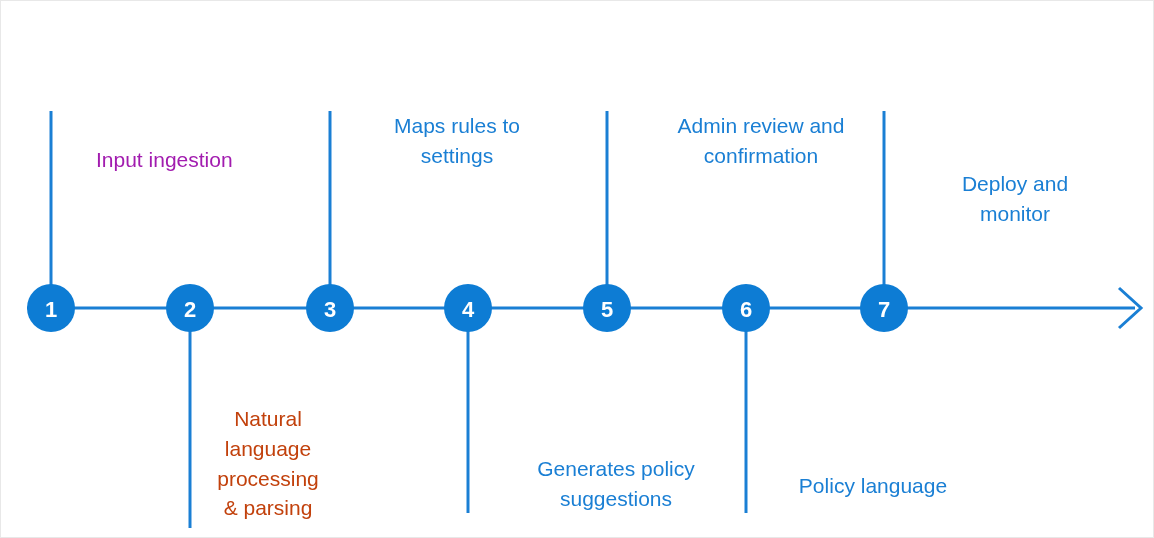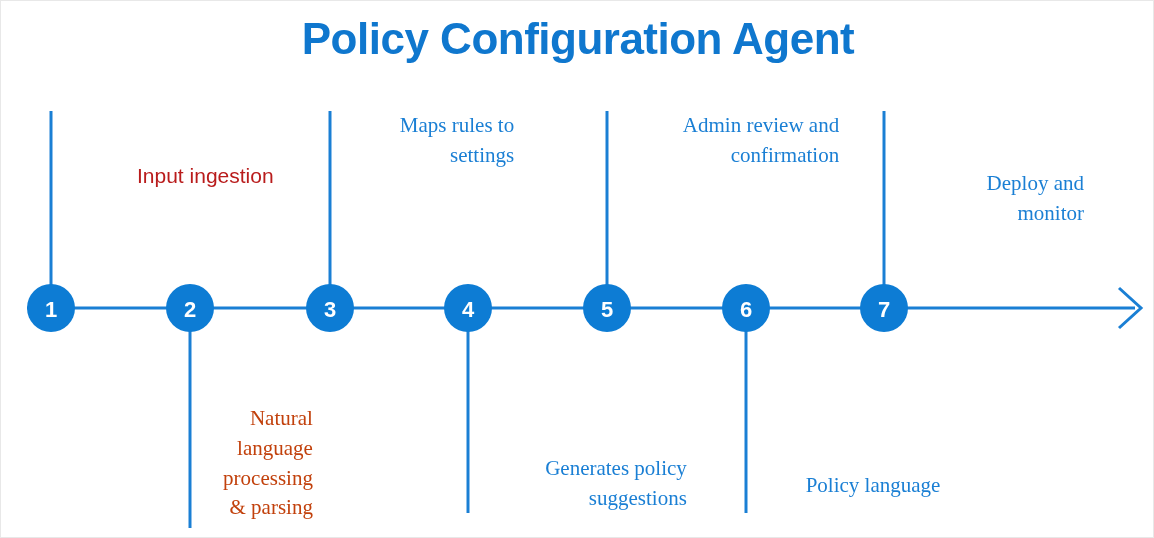--- a/index.html
+++ b/index.html
@@ -44,29 +44,28 @@
     text-anchor: middle;
     dominant-baseline: central;
   }
   .step-label {
     position: absolute;
     color: #1a7fd4;
     font-size: 21px;
     line-height: 1.42;
     white-space: pre-line;
   }
-  .label-center { text-align: right; transform: translateX(-50%); font-family: Liberation Serif, serif; }
+  .label-center { text-align: center; transform: translateX(-50%); }
   .label-left   { text-align: left; }
 </style>
 </head>
 <body>
 
 <div id="canvas">
 
-  <div id="title">Policy Configuration Agent</div>
 
   <svg id="diagram-svg" width="1154" height="538">
     <g id="stems">
         <line x1="50" x2="50" y1="287" y2="110" stroke="#1a7fd4" stroke-width="3"></line>
         <line x1="189" x2="189" y1="327" y2="527" stroke="#1a7fd4" stroke-width="3"></line>
         <line x1="329" x2="329" y1="287" y2="110" stroke="#1a7fd4" stroke-width="3"></line>
         <line x1="467" x2="467" y1="327" y2="512" stroke="#1a7fd4" stroke-width="3"></line>
         <line x1="606" x2="606" y1="287" y2="110" stroke="#1a7fd4" stroke-width="3"></line>
         <line x1="745" x2="745" y1="327" y2="512" stroke="#1a7fd4" stroke-width="3"></line>
         <line x1="883" x2="883" y1="287" y2="110" stroke="#1a7fd4" stroke-width="3"></line>
@@ -101,21 +100,21 @@
           <text x="745" y="308" class="node-number" fill="#ffffff">6</text>
         </g>
         <g>
           <circle cx="883" cy="307" r="24" fill="#0d7cd4"></circle>
           <text x="883" y="308" class="node-number" fill="#ffffff">7</text>
         </g>
       </g>
   </svg>
 
   <div id="labels">
-      <div class="step-label label-left" style="left: 95px; top: 160px; color: #b91c1c; margin-left: 41px;">Input ingestion</div>
+      <div class="step-label label-left" style="left: 95px; top: 144px; color: #a21caf;">Input ingestion</div>
       <div class="step-label label-center" style="left: 267px; top: 403px; color: #c2410c;">Natural
 language
 processing
 &amp; parsing</div>
       <div class="step-label label-center" style="left: 456px; top: 110px; color: rgb(26, 127, 212);">Maps rules to
 settings</div>
       <div class="step-label label-center" style="left: 593px; top: 453px; color: rgb(26, 127, 212); margin-left: 22px;">Generates policy
 suggestions</div>
       <div class="step-label label-center" style="left: 760px; top: 110px; color: rgb(26, 127, 212);">Admin review and
 confirmation</div>

